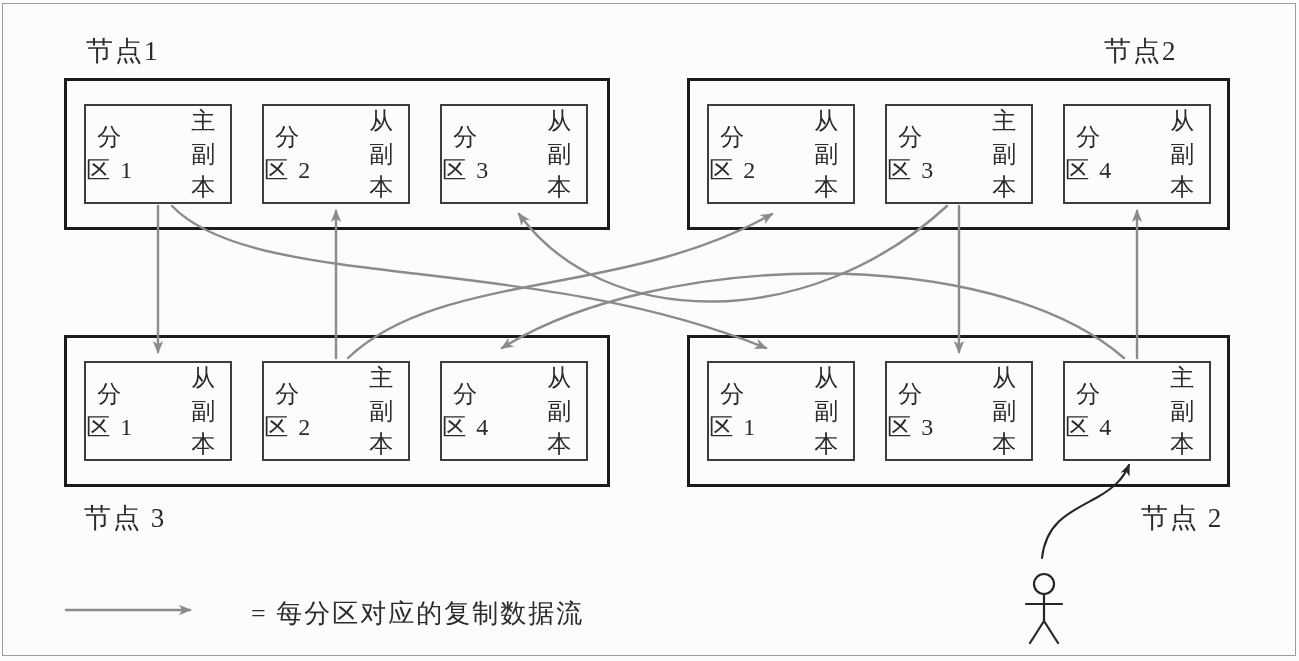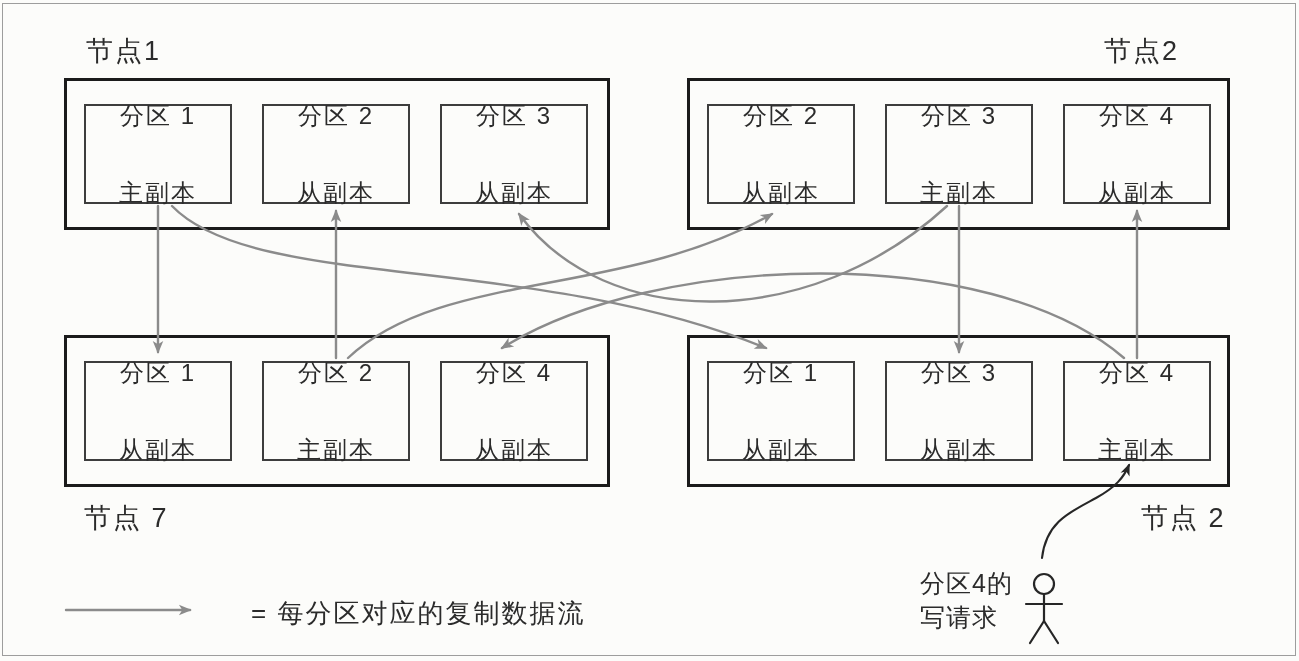--- a/index.html
+++ b/index.html
@@ -1,51 +1,51 @@
 <!DOCTYPE html>
 <html><head>
 <meta charset="utf-8">
 <style>
   html,body{margin:0;padding:0;background:#ffffff;}
   .canvas{
     position:relative;width:1299px;height:661px;
     background:#fcfcfa;color:#2b2b2b;overflow:hidden;
-    font-family:Liberation Sans, sans-serif;
+    font-family:Liberation Serif, serif;
   }
   .frame{
     position:absolute;left:2px;top:3px;right:3px;bottom:5px;
     border:1.5px solid #9d9d9d;pointer-events:none;
   }
   .node{
     position:absolute;border:3px solid #1b1b1b;box-sizing:border-box;
     background:transparent;
   }
   .part{
     position:absolute;width:148px;height:100px;box-sizing:border-box;
     border:2px solid #3d3d3d;background:#fcfcfa;
-    display:flex;flex-direction:column;align-items:center;justify-content:center;
+    display:flex;align-items:center;justify-content:center;
     font-size:24px;line-height:33px;letter-spacing:2px;text-align:center;gap:44px;
   }
   .node-label{position:absolute;font-size:27px;letter-spacing:2px;white-space:nowrap;}
   .legend-text{position:absolute;left:211px;top:596px;font-size:26px;letter-spacing:2px;white-space:nowrap;margin-left:40px;}
   .write-label{position:absolute;left:920px;top:566px;font-size:25px;line-height:34px;letter-spacing:1px;}
   svg.overlay{position:absolute;left:0;top:0;z-index:6;pointer-events:none;}
   .garrow{stroke:#8b8b8b;stroke-width:2.4;fill:none;stroke-linecap:round;}
   .barrow{stroke:#262626;stroke-width:2.1;fill:none;stroke-linecap:round;}
   .person{stroke:#262626;stroke-width:2.2;fill:none;stroke-linecap:round;}
 </style>
 </head>
 <body>
 
 <div class="canvas">
   <div class="frame"></div>
 
   <div class="node-label" style="left:86px;top:33px">节点1</div>
   <div class="node-label" style="left:1104px;top:33px">节点2</div>
-  <div class="node-label" style="left:84px;top:500px">节点 7</div>
+  <div class="node-label" style="left:84px;top:500px">节点 3</div>
   <div class="node-label" style="left:1141px;top:500px">节点 2</div>
 
   <div class="node" style="left:64px;top:78px;width:546px;height:152px">
     <div class="part" style="left:17px;top:23px">
       <div>分区 1</div>
       <div>主副本</div>
     </div>
     <div class="part" style="left:195px;top:23px">
       <div>分区 2</div>
       <div>从副本</div>
@@ -95,24 +95,20 @@
       <div>分区 3</div>
       <div>从副本</div>
     </div>
     <div class="part" style="left:373px;top:23px">
       <div>分区 4</div>
       <div>主副本</div>
     </div>
   </div>
 
   <div class="legend-text">= 每分区对应的复制数据流</div>
-  <div class="write-label">
-    <div>分区4的</div>
-    <div>写请求</div>
-  </div>
 
   <svg class="overlay" width="1299" height="661" viewBox="0 0 1299 661">
     <defs>
       <marker id="ah-g" viewBox="0 0 12 10" refX="10" refY="5" markerWidth="14" markerHeight="12" orient="auto" markerUnits="userSpaceOnUse">
         <path d="M0.5,0.5 L11.5,5 L0.5,9.5 L3.4,5 Z" fill="#8b8b8b"></path>
       </marker>
       <marker id="ah-b" viewBox="0 0 12 10" refX="10" refY="5" markerWidth="13" markerHeight="11" orient="auto" markerUnits="userSpaceOnUse">
         <path d="M0.5,0.5 L11.5,5 L0.5,9.5 L3.4,5 Z" fill="#262626"></path>
       </marker>
     </defs>

